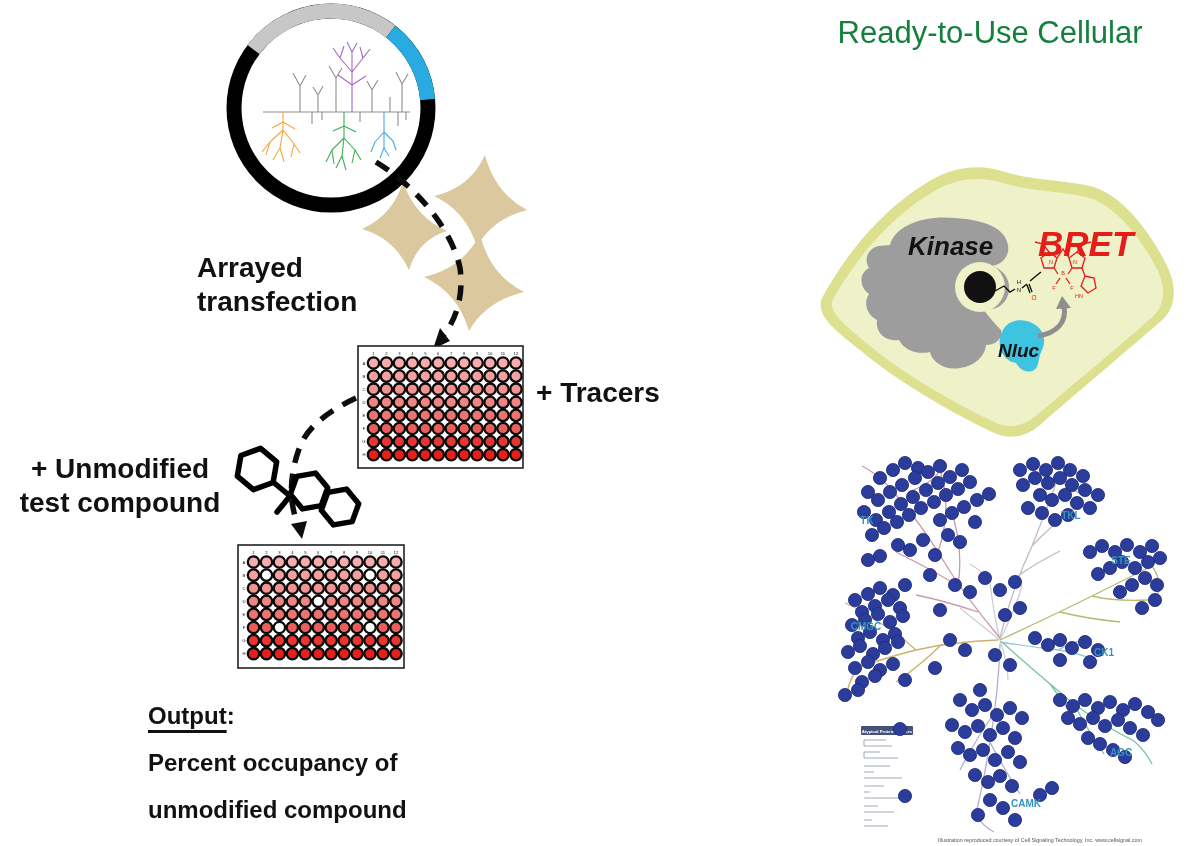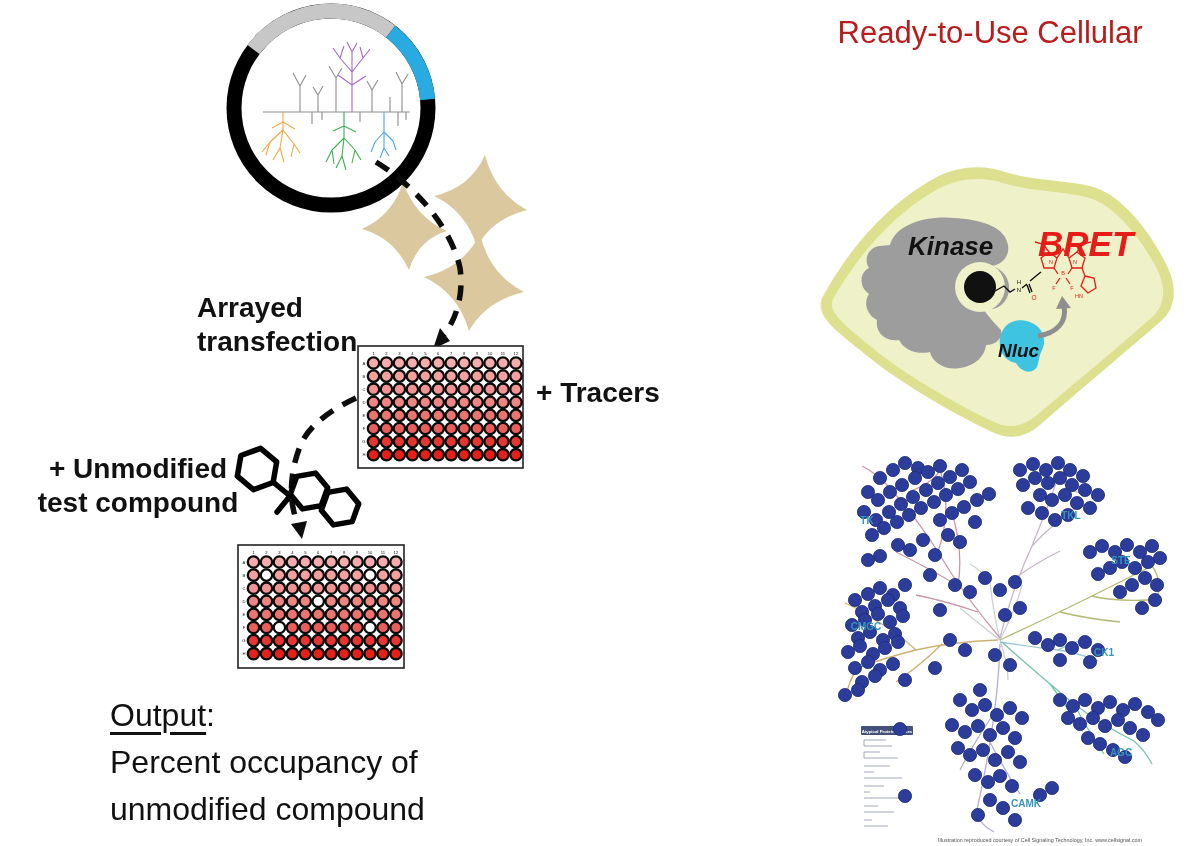--- a/index.html
+++ b/index.html
@@ -3,21 +3,21 @@
 <meta charset="utf-8">
 <style>
   html,body{margin:0;padding:0;background:#fff;}
   #stage{position:relative;width:1200px;height:846px;background:#fff;overflow:hidden;
          font-family:"Liberation Sans",sans-serif;}
   #art{position:absolute;left:0;top:0;}
   .ov{position:absolute;color:#111;}
   .flow-label{font-weight:700;font-size:28px;line-height:34px;}
   .center{text-align:center;}
   .title{font-size:31px;line-height:41px;text-align:center;font-weight:400;}
-  .output{font-weight:400;font-size:32px;line-height:47px;}
+  .output{font-weight:700;font-size:24px;line-height:47px;margin-left:38px;}
   .output .u{text-decoration:underline;text-decoration-thickness:3px;text-underline-offset:6px;}
   .cell-tag{font-weight:700;font-style:italic;text-align:left;}
   svg text{font-family:"Liberation Sans",sans-serif;}
 </style>
 </head>
 <body>
 
 <div id="stage">
 
 <svg id="art" width="1200" height="846" viewBox="0 0 1200 846">
@@ -558,39 +558,39 @@
           <text x="1121" y="564" text-anchor="middle" font-size="10" font-weight="bold" fill="#3694BB">STE</text>
           <text x="866" y="630" text-anchor="middle" font-size="10" font-weight="bold" fill="#3694BB">CMGC</text>
           <text x="1104" y="656" text-anchor="middle" font-size="10" font-weight="bold" fill="#3694BB">CK1</text>
           <text x="1121" y="756" text-anchor="middle" font-size="10" font-weight="bold" fill="#3694BB">AGC</text>
           <text x="1026" y="807" text-anchor="middle" font-size="10" font-weight="bold" fill="#3694BB">CAMK</text>
         </g>
     <text x="1040" y="842" font-size="5.4" fill="#555" text-anchor="middle">Illustration reproduced courtesy of Cell Signaling Technology, Inc. www.cellsignal.com</text>
   </g>
 </svg>
 
-<div class="ov flow-label" style="left:197px;top:251px;margin-top:40px;">
+<div class="ov flow-label" style="left:197px;top:251px;">
   <div>Arrayed</div>
   <div>transfection</div>
 </div>
 
 <div class="ov flow-label" style="left:536px;top:376px;">+ Tracers</div>
 
-<div class="ov flow-label center" style="left:18px;top:452px;width:240px;">
+<div class="ov flow-label center" style="left:0;top:452px;width:240px;">
   <div>+ Unmodified</div>
   <div>test compound</div>
 </div>
 
 <div class="ov output" style="left:110px;top:692px;">
   <div><span class="u">Output</span><span>:</span></div>
   <div>Percent occupancy of</div>
   <div>unmodified compound</div>
 </div>
 
-<div class="ov title" style="left: 798px; top: 12px; width: 384px; color: #b91c1c;">
+<div class="ov title" style="left: 798px; top: 12px; width: 384px; color: #15803d;">
   <div>Ready-to-Use Cellular</div>
 </div>
 
 <div class="ov cell-tag" style="left:908px;top:231px;width:110px;font-size:26px;">Kinase</div>
 <div class="ov cell-tag" style="left: 1038px; top: 224px; width: 80px; font-size: 35px; color: rgb(229, 28, 24);">BRET</div>
 <div class="ov cell-tag" style="left:998px;top:340px;width:60px;font-size:19px;">Nluc</div>
 
 </div>
 
 </body></html>

